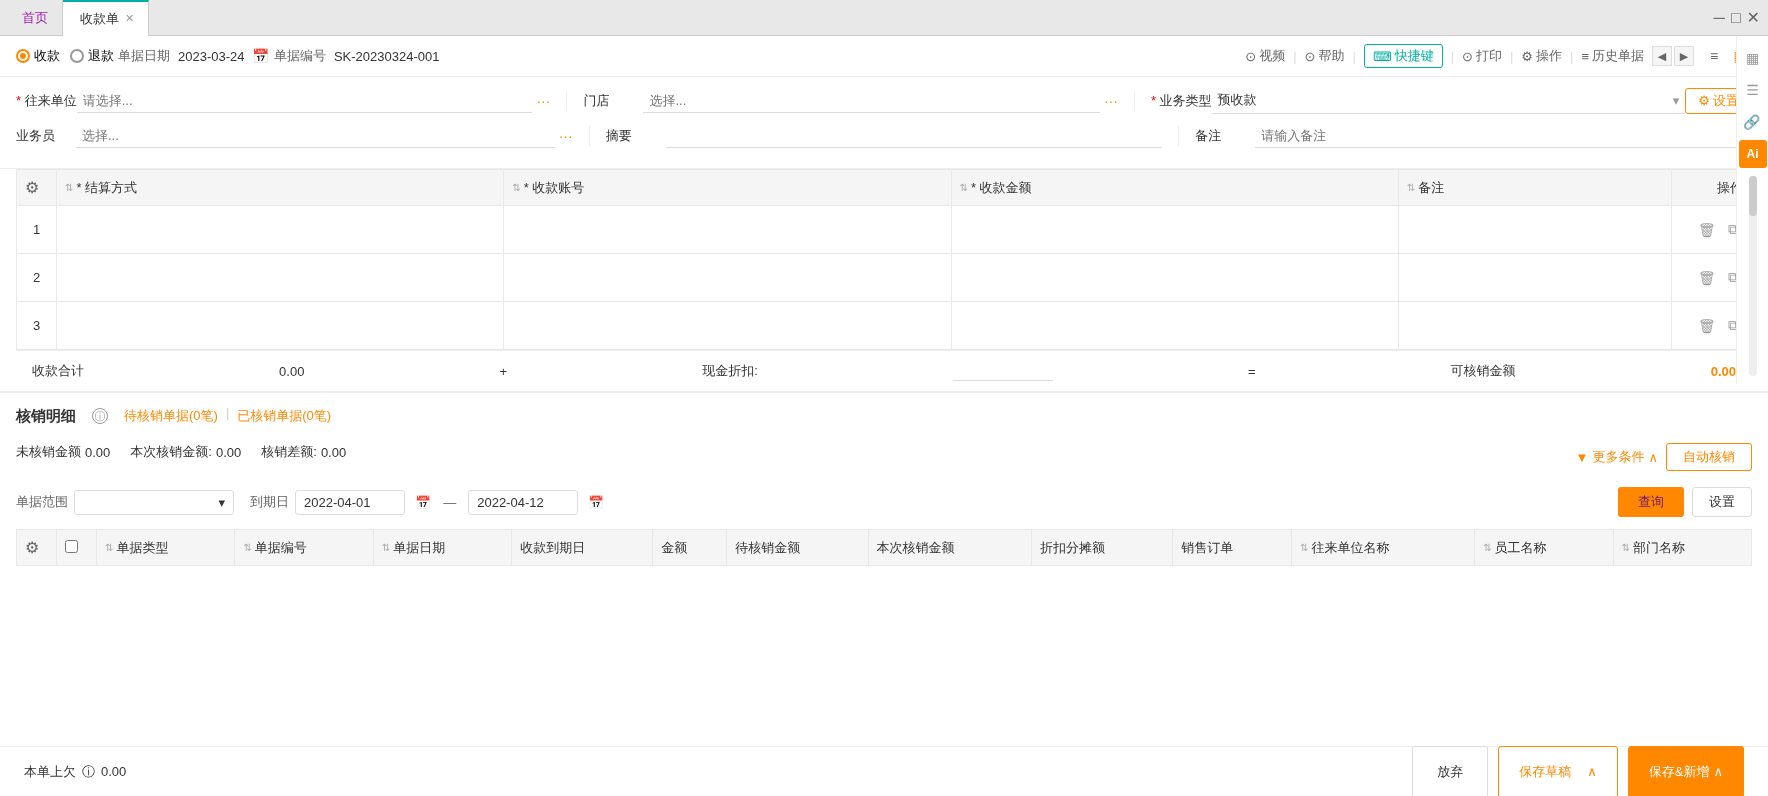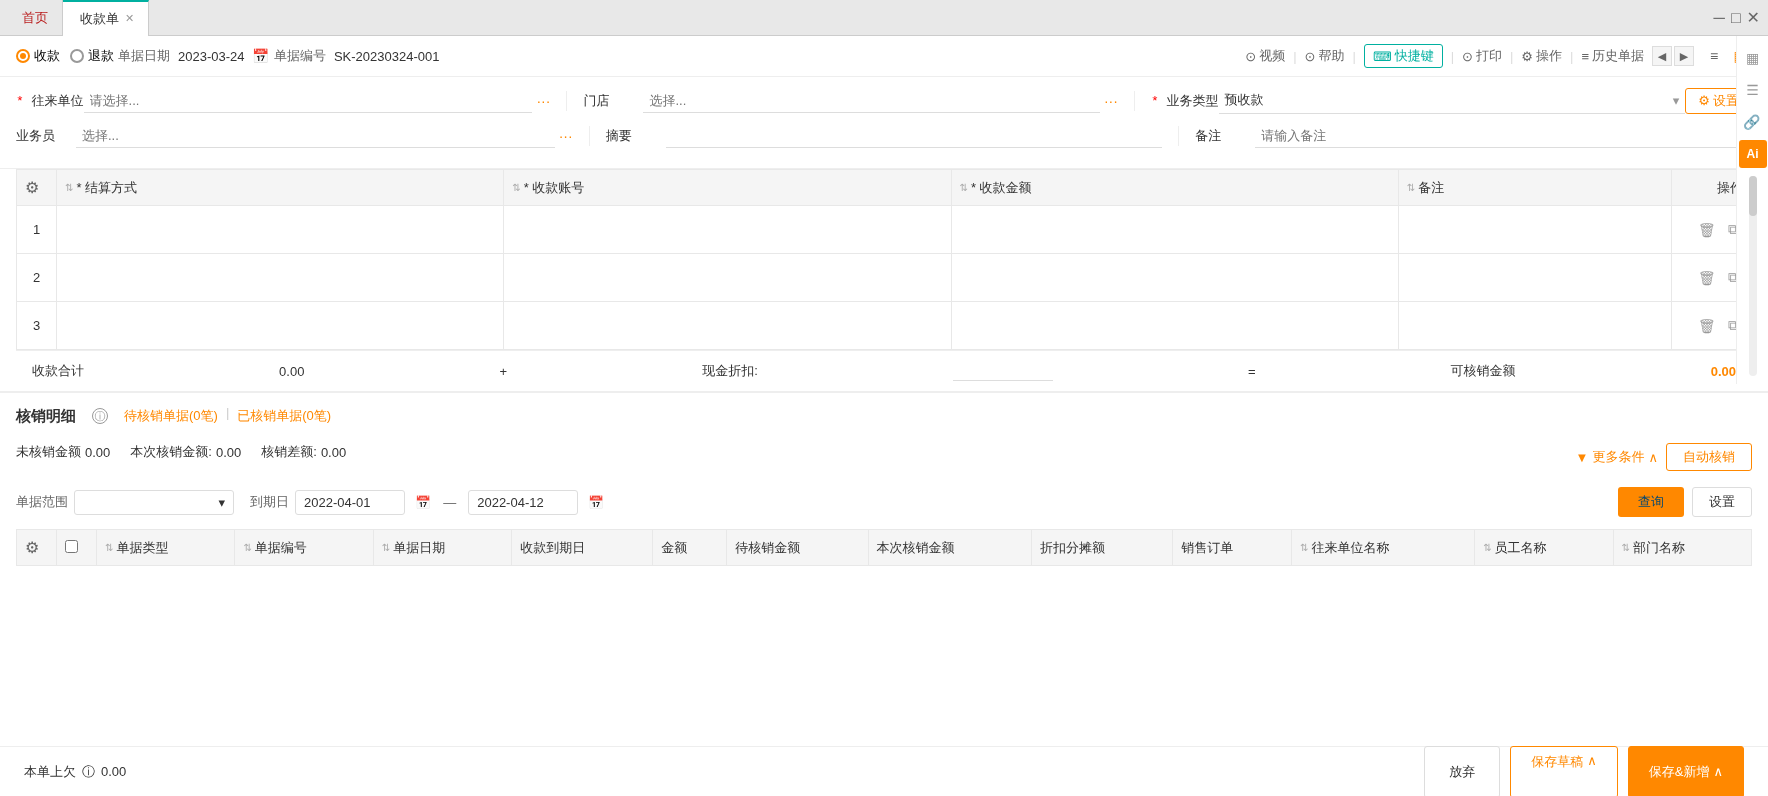--- a/index.html
+++ b/index.html
@@ -25,21 +25,21 @@
       background: transparent;
       border-right: 1px solid #ccc;
     }
     .tab-item.active {
       background: #fff;
       color: #333;
       border-top: 2px solid #00b0a0;
       padding-left: 17px;
     }
     .tab-item.home {
-      color: #b91c1c;
+      color: #a21caf;
       background: transparent;
       border-right: 1px solid #ccc;
     }
     .tab-close {
       margin-left: 6px;
       color: #999;
       font-size: 11px;
       cursor: pointer;
     }
     .tab-bar-right {
@@ -189,21 +189,20 @@
     .form-field {
       display: flex;
       align-items: center;
       flex: 1;
     }
     .form-label {
       white-space: nowrap;
       color: #333;
       min-width: 60px;
       font-size: 13px;
-      font-family: Liberation Mono, monospace;
     }
     .form-label.required::before {
       content: '* ';
       color: red;
     }
     .form-input {
       flex: 1;
       border: none;
       border-bottom: 1px solid #ddd;
       padding: 4px 6px;
@@ -450,21 +449,21 @@
       border: 1px solid #ddd;
       border-radius: 3px;
       padding: 4px 8px;
       font-size: 13px;
       color: #333;
       width: 110px;
     }
     .date-sep { color: #666; }
     .query-btn {
       background: #ff8800;
-      color: #0c4a6e;
+      color: #701a75;
       border: none;
       padding: 5px 20px;
       border-radius: 3px;
       cursor: pointer;
       font-size: 13px;
     }
     .settings2-btn {
       background: #fff;
       border: 1px solid #ddd;
       color: #333;
@@ -535,22 +534,22 @@
     }
     .btn-save-draft {
       background: #fff;
       border: 1px solid #ff8800;
       color: #ff8800;
       padding: 6px 20px;
       border-radius: 3px;
       cursor: pointer;
       font-size: 13px;
       display: flex;
-      align-items: flex-start;
-      gap: 4px;
+      align-items: center;
+      gap: 16px;
     }
     .btn-save-new {
       background: #ff8800;
       border: 1px solid #ff8800;
       color: #fff;
       padding: 16px 20px;
       border-radius: 3px;
       cursor: pointer;
       font-size: 13px;
       display: flex;

